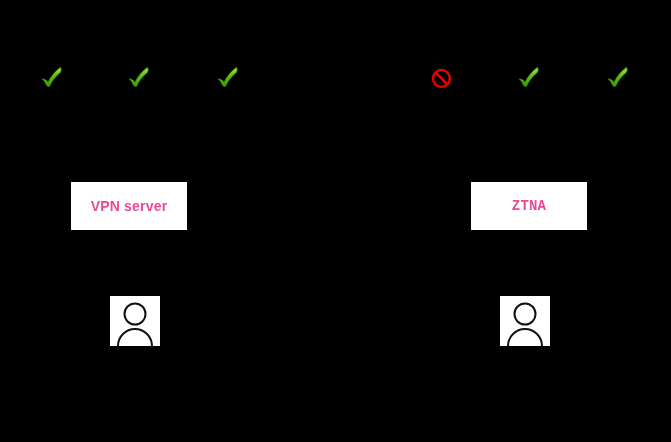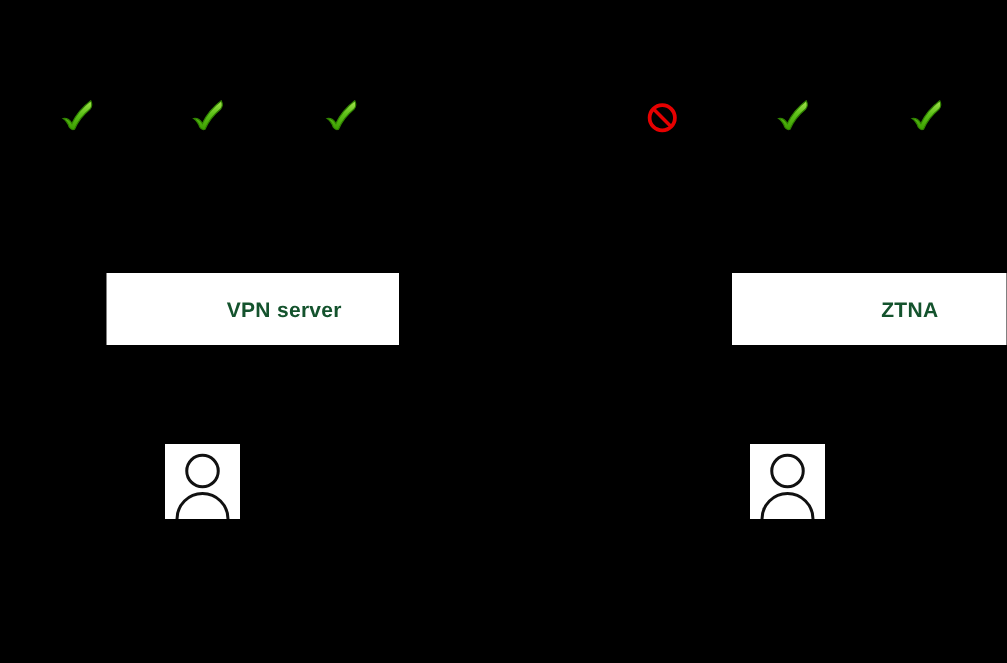--- a/index.html
+++ b/index.html
@@ -22,31 +22,30 @@
   .check-1 { left: 39px; top: 63px; }
   .check-2 { left: 126px; top: 63px; }
   .check-3 { left: 215px; top: 63px; }
   .blocked-1 { left: 429px; top: 65px; }
   .check-4 { left: 516px; top: 63px; }
   .check-5 { left: 605px; top: 63px; }
 
   .server-box {
     position: absolute;
     top: 182px;
-    width: 153px; height: 48px;
+    width: 116px; height: 48px;
     background: #ffffff;
-    color: #14532d;
+    color: #ec4899;
     display: flex; align-items: center; justify-content: center;
     font-size: 14px;
     font-weight: bold;
     letter-spacing: 0.2px;
-    padding-left: 42px;
   }
   .vpn-box { left: 71px; }
-  .ztna-box { left: 488px; }
+  .ztna-box { left: 471px; font-family: Liberation Mono, monospace; }
 
   .user-tile {
     position: absolute;
     top: 296px;
     width: 50px; height: 50px;
     background: #ffffff;
     display: flex; align-items: center; justify-content: center;
   }
   .user-left { left: 110px; }
   .user-right { left: 500px; }

